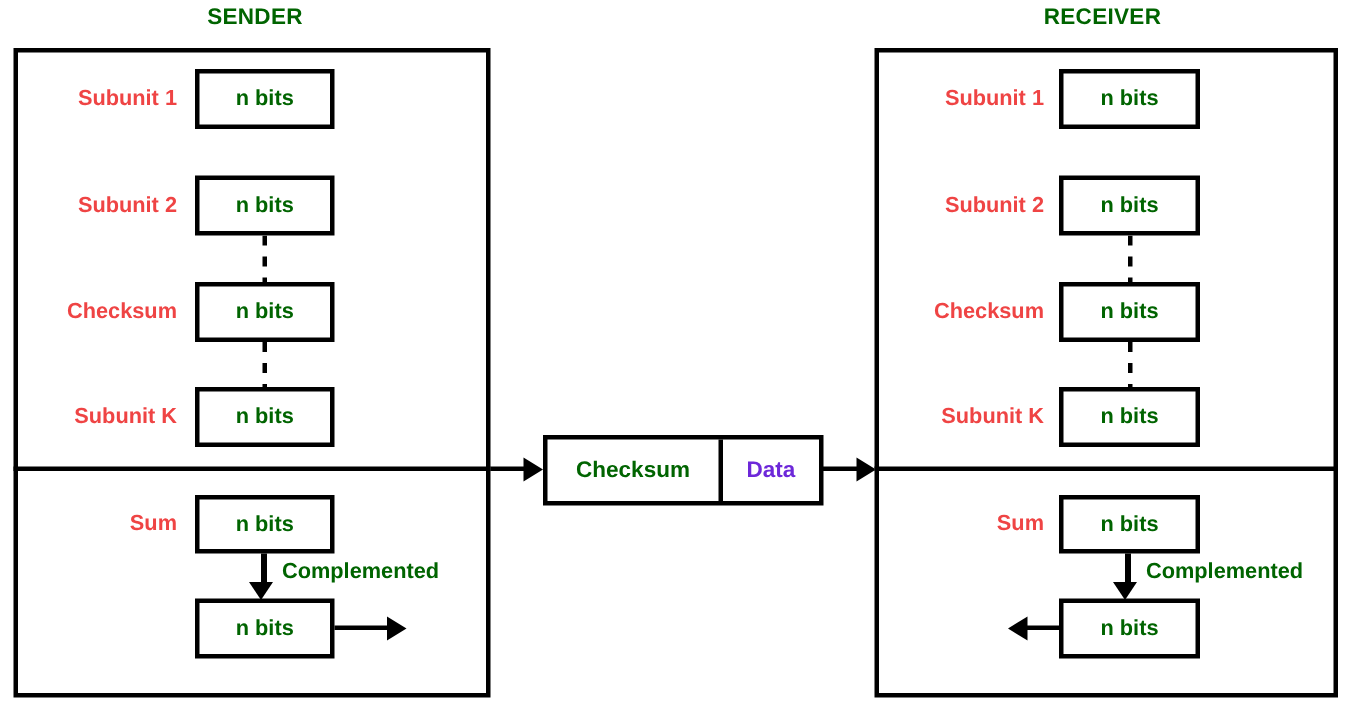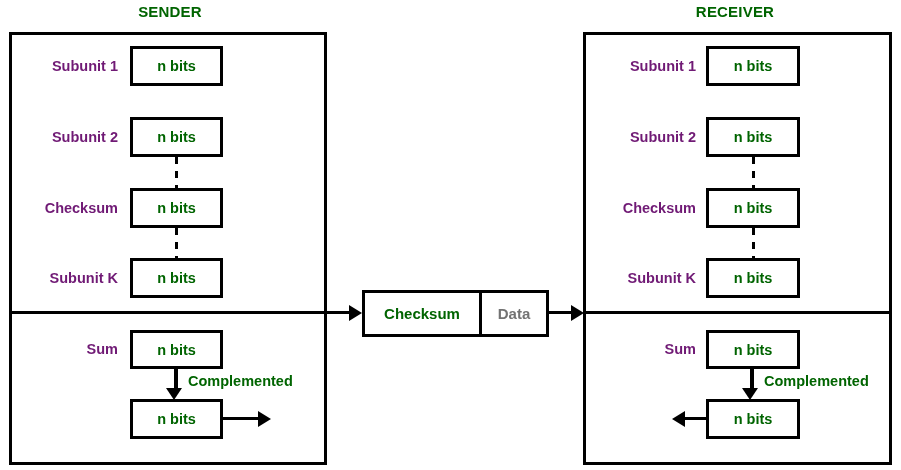--- a/index.html
+++ b/index.html
@@ -78,21 +78,21 @@
   #r-box-1 { top: 46px; }
   #r-box-2 { top: 117px; }
   #r-box-3 { top: 188px; }
   #r-box-4 { top: 258px; }
   #r-sum-box  { left: 706px; width: 94px; height: 39px; top: 330px; }
   #r-comp-box { left: 706px; width: 94px; height: 40px; top: 399px; }
 
   
   .rowlabel {
     position: absolute;
-    color: #701a75;
+    color: #ef4444;
     font-weight: bold;
     font-size: 14.5px;
     white-space: nowrap;
     text-align: right;
   }
   .s-label { left: 16px; width: 102px; }
   #s-lab-1 { top: 58px; }
   #s-lab-2 { top: 129px; }
   #s-lab-3 { top: 200px; }
   #s-lab-4 { top: 270px; }
@@ -208,21 +208,21 @@
   #packet-checksum {
     width: 117px;
     border-right: 3px solid #000000;
     display: flex; align-items: center; justify-content: center;
     color: #006400; font-weight: bold; font-size: 15px;
     white-space: nowrap;
   }
   #packet-data {
     flex: 1;
     display: flex; align-items: center; justify-content: center;
-    color: #737373; font-weight: bold; font-size: 15px;
+    color: #6d28d9; font-weight: bold; font-size: 15px;
     white-space: nowrap;
     border-radius: 17px;
   }
 </style>
 </head>
 <body>
 
 <div class="stage">
 
   <div class="title" id="sender-title">SENDER</div>

